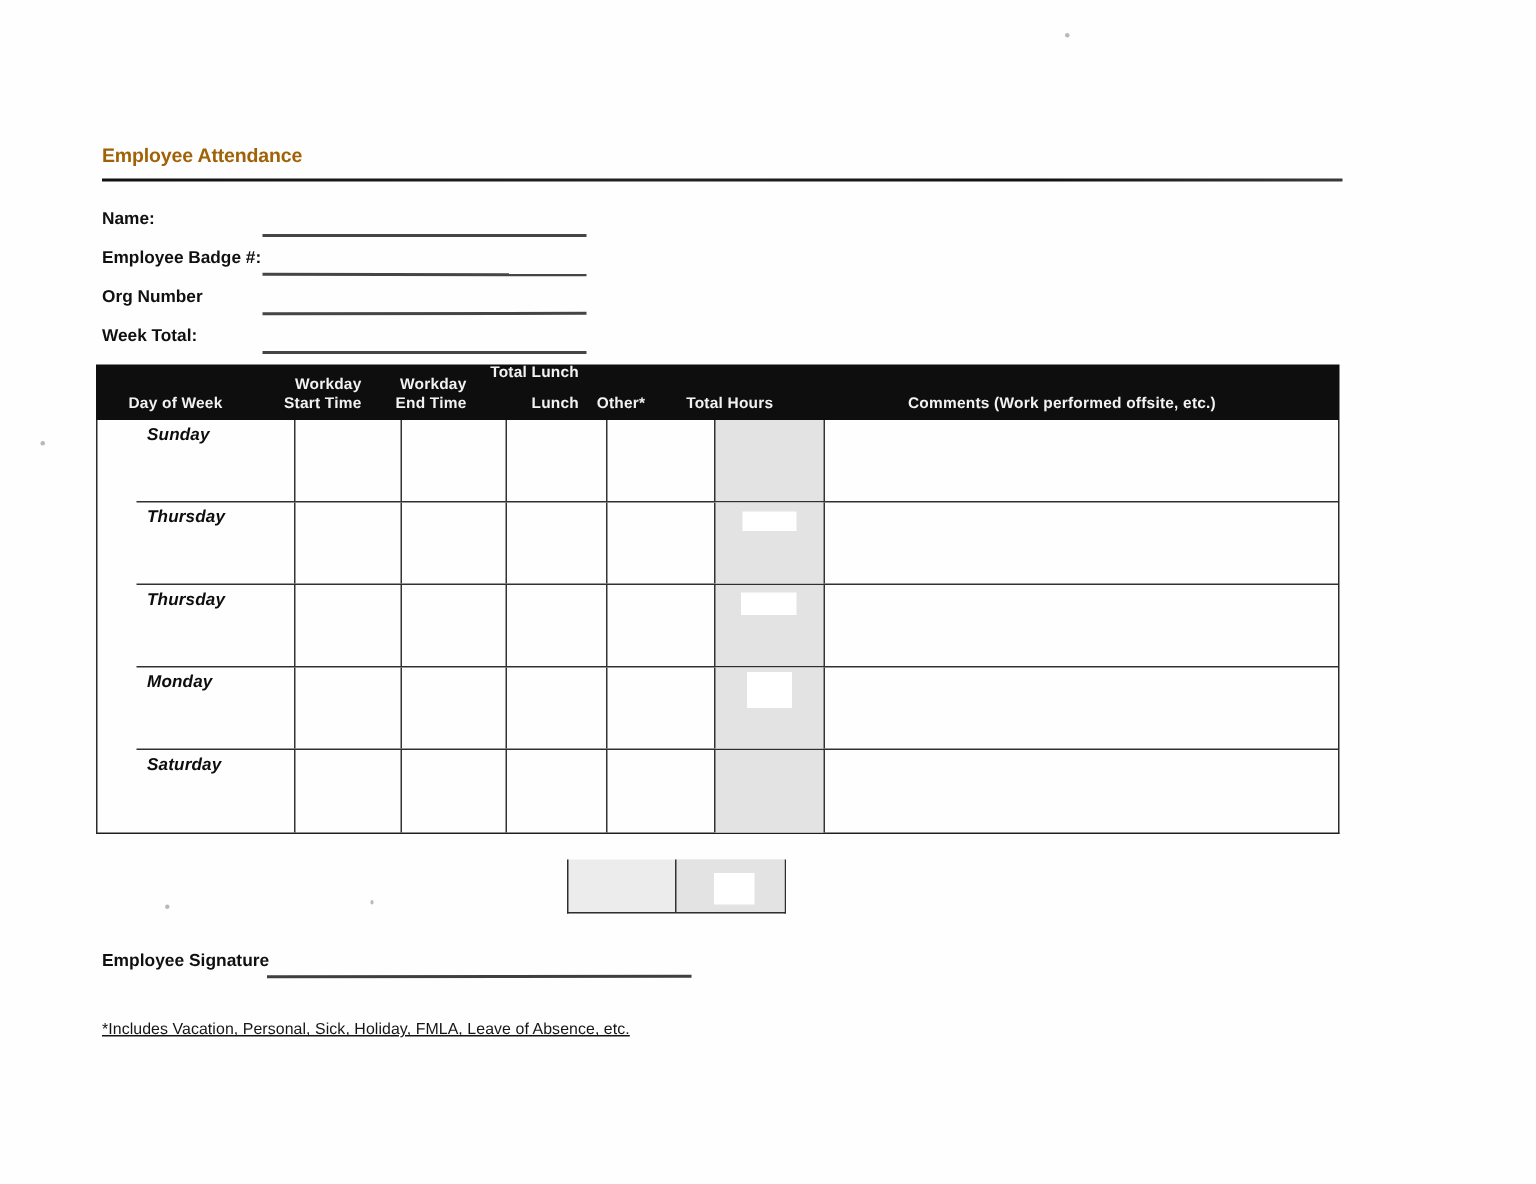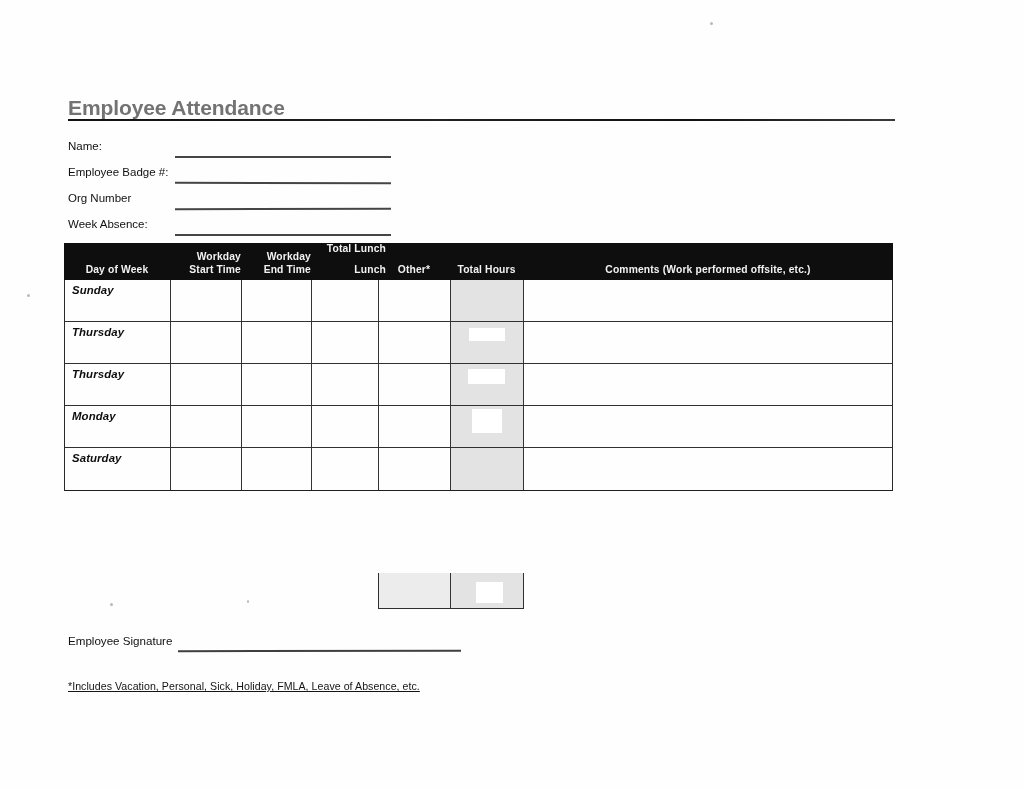--- a/index.html
+++ b/index.html
@@ -21,24 +21,24 @@
     position: absolute;
     inset: 0;
     background: #fefefe;
   }
 
   
   .doc-title {
     position: absolute;
     left: 68px;
     top: 96px;
-    font-size: 21px;
+    font-size: 13px;
     font-weight: bold;
     letter-spacing: -0.1px;
-    color: #737373;
+    color: #a16207;
   }
   .title-rule {
     position: absolute;
     left: 68px;
     top: 119px;
     width: 827px;
     height: 2px;
     background: linear-gradient(to right, #111 0%, #222 45%, #111 75%, #3a3a3a 100%);
   }
 
@@ -46,21 +46,21 @@
   .field-row {
     position: absolute;
     left: 68px;
     height: 18px;
   }
   .field-label {
     position: absolute;
     left: 0;
     top: 0;
     font-size: 11.5px;
-    font-weight: normal;
+    font-weight: bold;
     white-space: nowrap;
     color: #101010;
   }
   .field-line {
     position: absolute;
     left: 107px;
     top: 16px;
     width: 216px;
     height: 1.6px;
     background: #2b2b2b;
@@ -102,23 +102,24 @@
 
   .tbody {
     position: relative;
     border-left: 1.4px solid #2a2a2a;
     border-right: 1.4px solid #2a2a2a;
     border-bottom: 1.6px solid #1f1f1f;
     box-sizing: border-box;
   }
   .trow {
     position: relative;
-    height: 42px;
+    height: 55px;
     box-sizing: border-box;
     border-bottom: 1.3px solid #30302f;
+    margin-left: 26px;
   }
   .trow:last-child { border-bottom: none; }
   .day-label {
     position: absolute;
     left: 7px;
     top: 4px;
     font-size: 11.4px;
     font-weight: bold;
     font-style: italic;
     color: #0d0d0d;
@@ -178,21 +179,21 @@
     height: 21px;
     background: #ffffff;
   }
 
   
   .sig-label {
     position: absolute;
     left: 68px;
     top: 634px;
     font-size: 11.6px;
-    font-weight: normal;
+    font-weight: bold;
     color: #101010;
   }
   .sig-line {
     position: absolute;
     left: 178px;
     top: 650px;
     width: 283px;
     height: 1.7px;
     background: #2a2a2a;
     opacity: .9;
@@ -229,21 +230,21 @@
   </div>
   <div class="field-row" style="top:166px">
     <div class="field-label">Employee Badge #:</div>
     <div class="field-line wavy2"></div>
   </div>
   <div class="field-row" style="top:192px">
     <div class="field-label">Org Number</div>
     <div class="field-line wavy3"></div>
   </div>
   <div class="field-row" style="top:218px">
-    <div class="field-label">Week Absence:</div>
+    <div class="field-label">Week Total:</div>
     <div class="field-line"></div>
   </div>
 
   <div class="table-wrap">
 
     <div class="thead">
       <div class="hcell" style="left:0px;width:106px">
         <span>Day of Week</span>
       </div>
       <div class="hcell" style="left:106px;width:71px;flex-direction:column;justify-content:flex-end">

